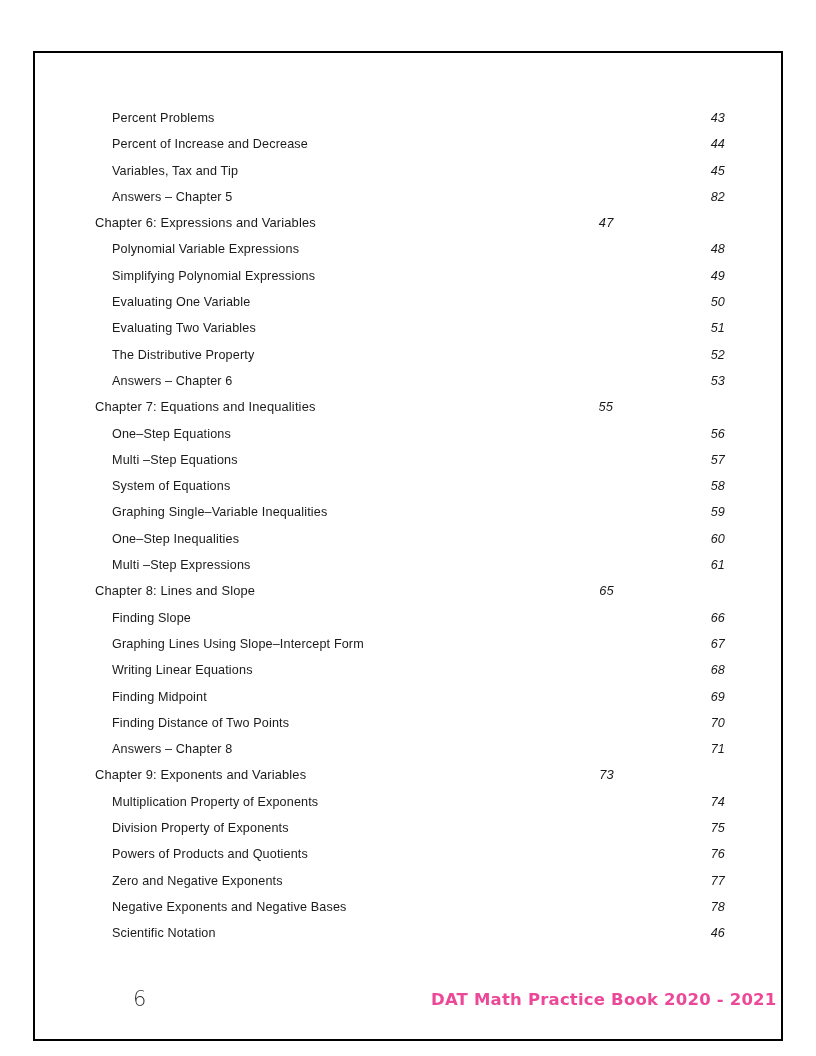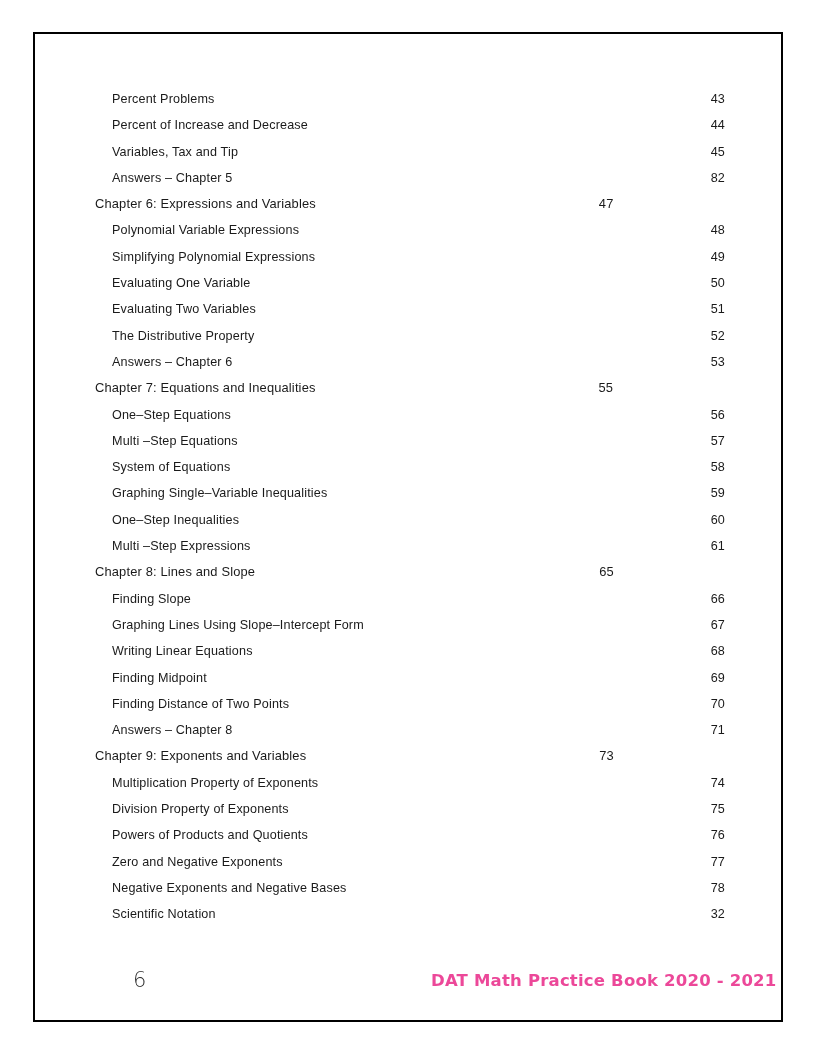--- a/index.html
+++ b/index.html
@@ -12,21 +12,21 @@
     height: 1056px;
     font-family: "Liberation Sans", sans-serif;
     color: #000000;
     -webkit-font-smoothing: antialiased;
   }
 
   
   .page-sheet {
     position: absolute;
     left: 33px;
-    top: 32px;
+    top: 51px;
     width: 750px;
     height: 990px;
     box-sizing: border-box;
     border: 2px solid #000000;
     background: #ffffff;
     overflow: hidden;
   }
 
   .page-inner {
     position: absolute;
@@ -83,20 +83,21 @@
     display: block;
     font-size: 12.6px;
     letter-spacing: 0.5px;
     color: #3a3a3a;
     white-space: nowrap;
     overflow: hidden;
   }
 
   .toc-page {
     flex: 0 0 auto;
+    font-style: italic;
   }
 
   
   .toc-row.level-chapter .toc-leader {
     flex: 0 0 auto;
     width: auto;
     max-width: none;
   }
   .toc-row.level-chapter .toc-spacer {
     flex: 1 1 auto;
@@ -294,21 +295,21 @@
           <span class="toc-page">77</span>
         </div>
         <div class="toc-row level-section">
           <span class="toc-title">Negative Exponents and Negative Bases</span>
           <span class="toc-leader"></span>
           <span class="toc-page">78</span>
         </div>
         <div class="toc-row level-section">
           <span class="toc-title">Scientific Notation</span>
           <span class="toc-leader"></span>
-          <span class="toc-page">32</span>
+          <span class="toc-page">46</span>
         </div>
       </div>
 
     <div class="page-footer">
       <div class="footer-page-number">6</div>
       <div class="footer-book-title">DAT Math Practice Book 2020 - 2021</div>
     </div>
 
   </div>
 </div>

